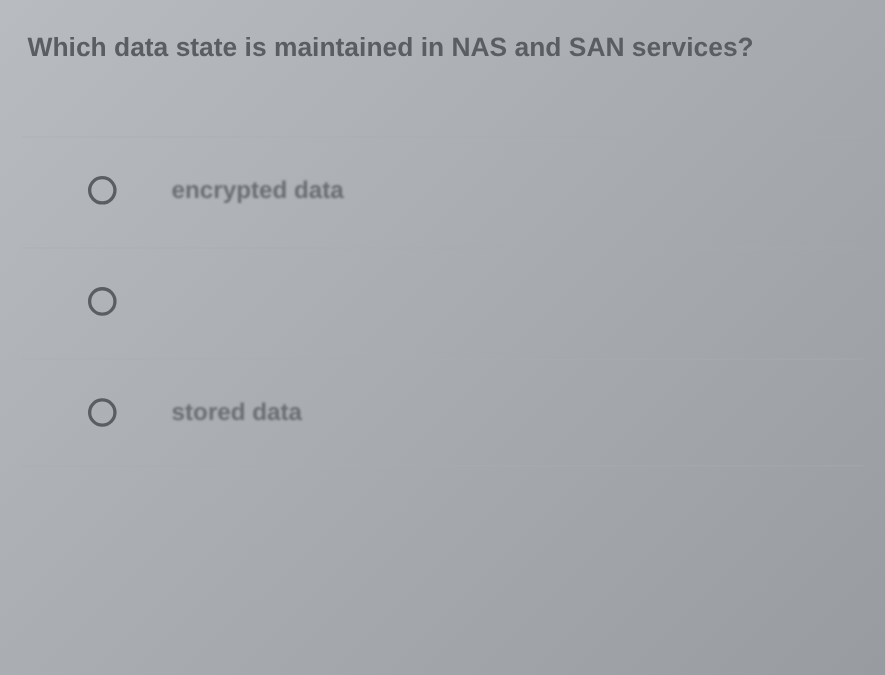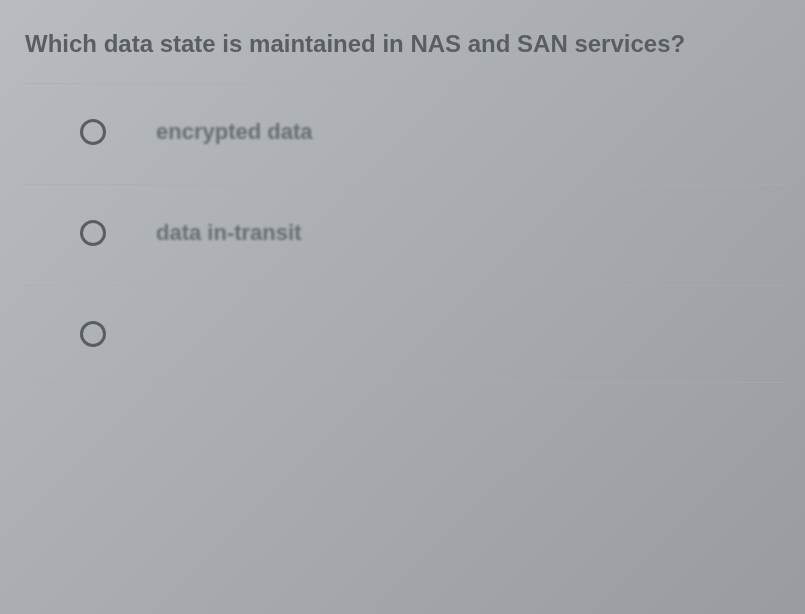--- a/index.html
+++ b/index.html
@@ -12,21 +12,21 @@
       height: 614px;
       background: linear-gradient(135deg, #b8bcc0 0%, #a8acb0 50%, #989ca0 100%);
       font-family: Arial, Helvetica, sans-serif;
       padding: 30px 20px;
       overflow: hidden;
     }
     .question-text {
       font-size: 24px;
       font-weight: 600;
       color: #5a5e62;
-      margin-bottom: 25px;
+      margin-bottom: 66px;
       padding-left: 5px;
       filter: blur(0.6px);
     }
     .options-container {
       display: flex;
       flex-direction: column;
       gap: 4px;
     }
     .option-row {
       display: flex;
@@ -60,18 +60,18 @@
 
 <div class="question-text">Which data state is maintained in NAS and SAN services?</div>
 
 <div class="options-container">
   <div class="option-row">
     <div class="radio-circle"></div>
     <span class="option-label">encrypted data</span>
   </div>
   <div class="option-row">
     <div class="radio-circle"></div>
-    <span class="option-label">data in-transit</span>
   </div>
   <div class="option-row">
     <div class="radio-circle"></div>
+    <span class="option-label">stored data</span>
   </div>
 </div>
 
 </body></html>

